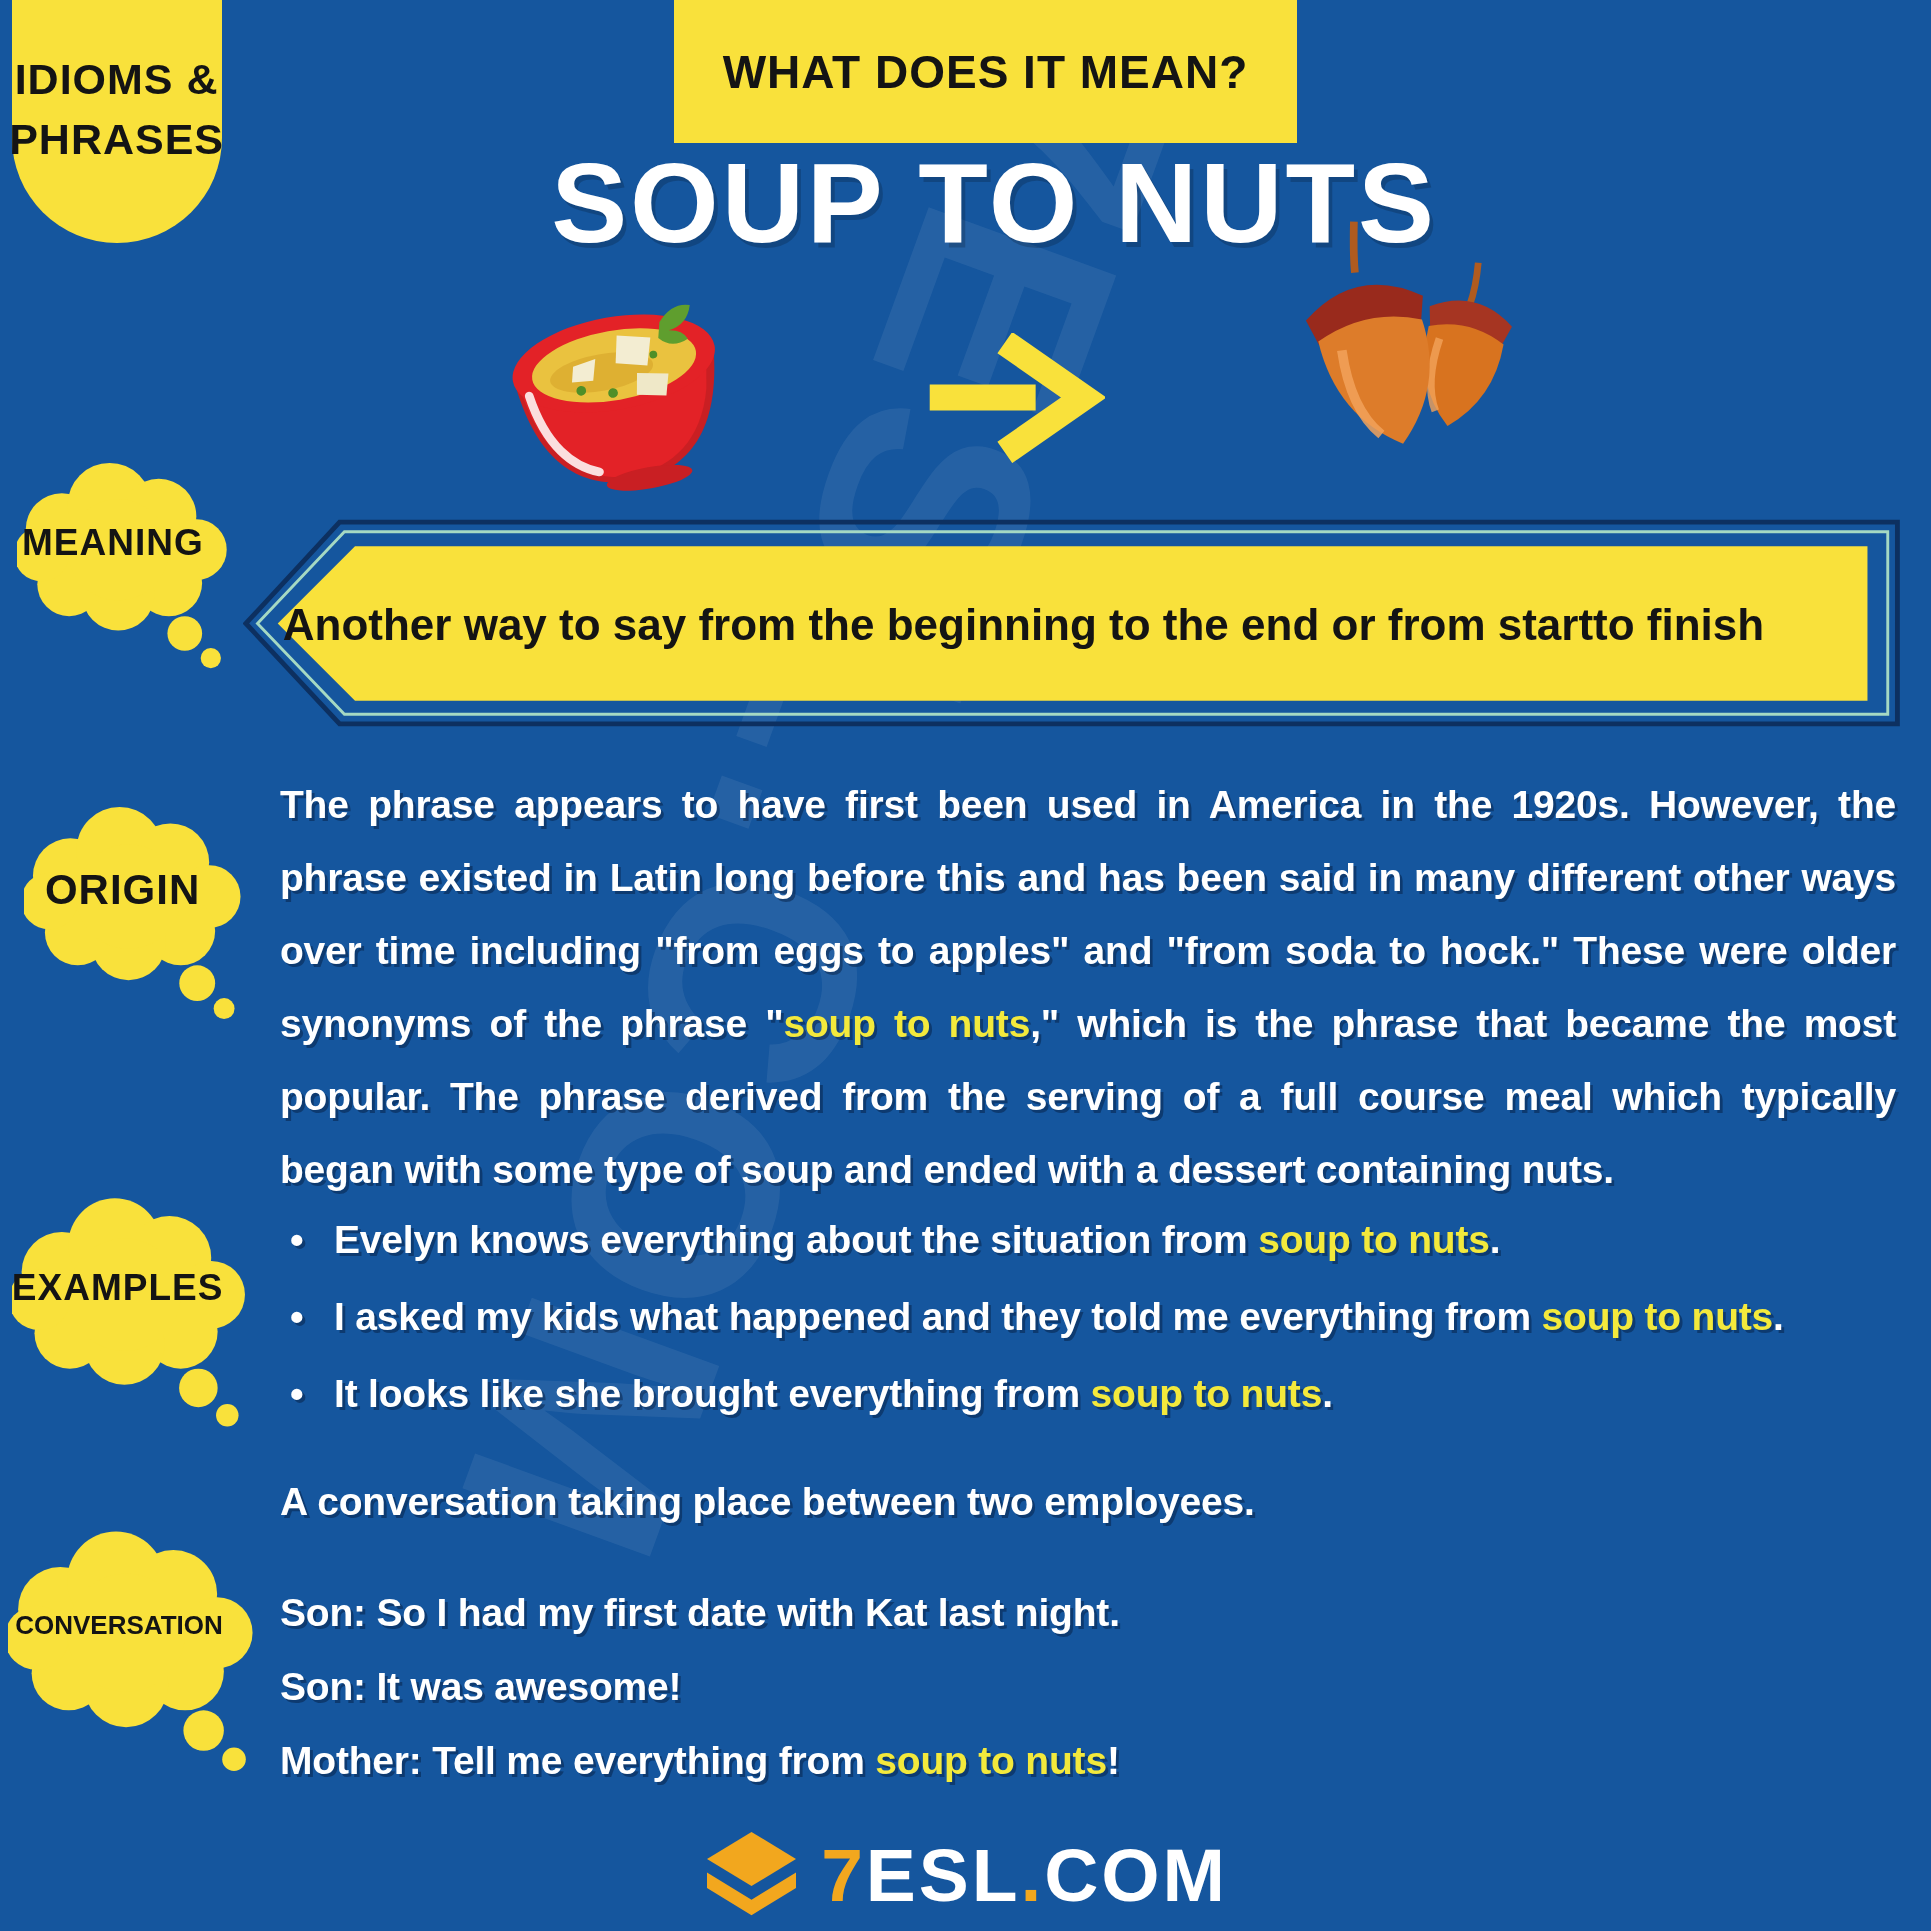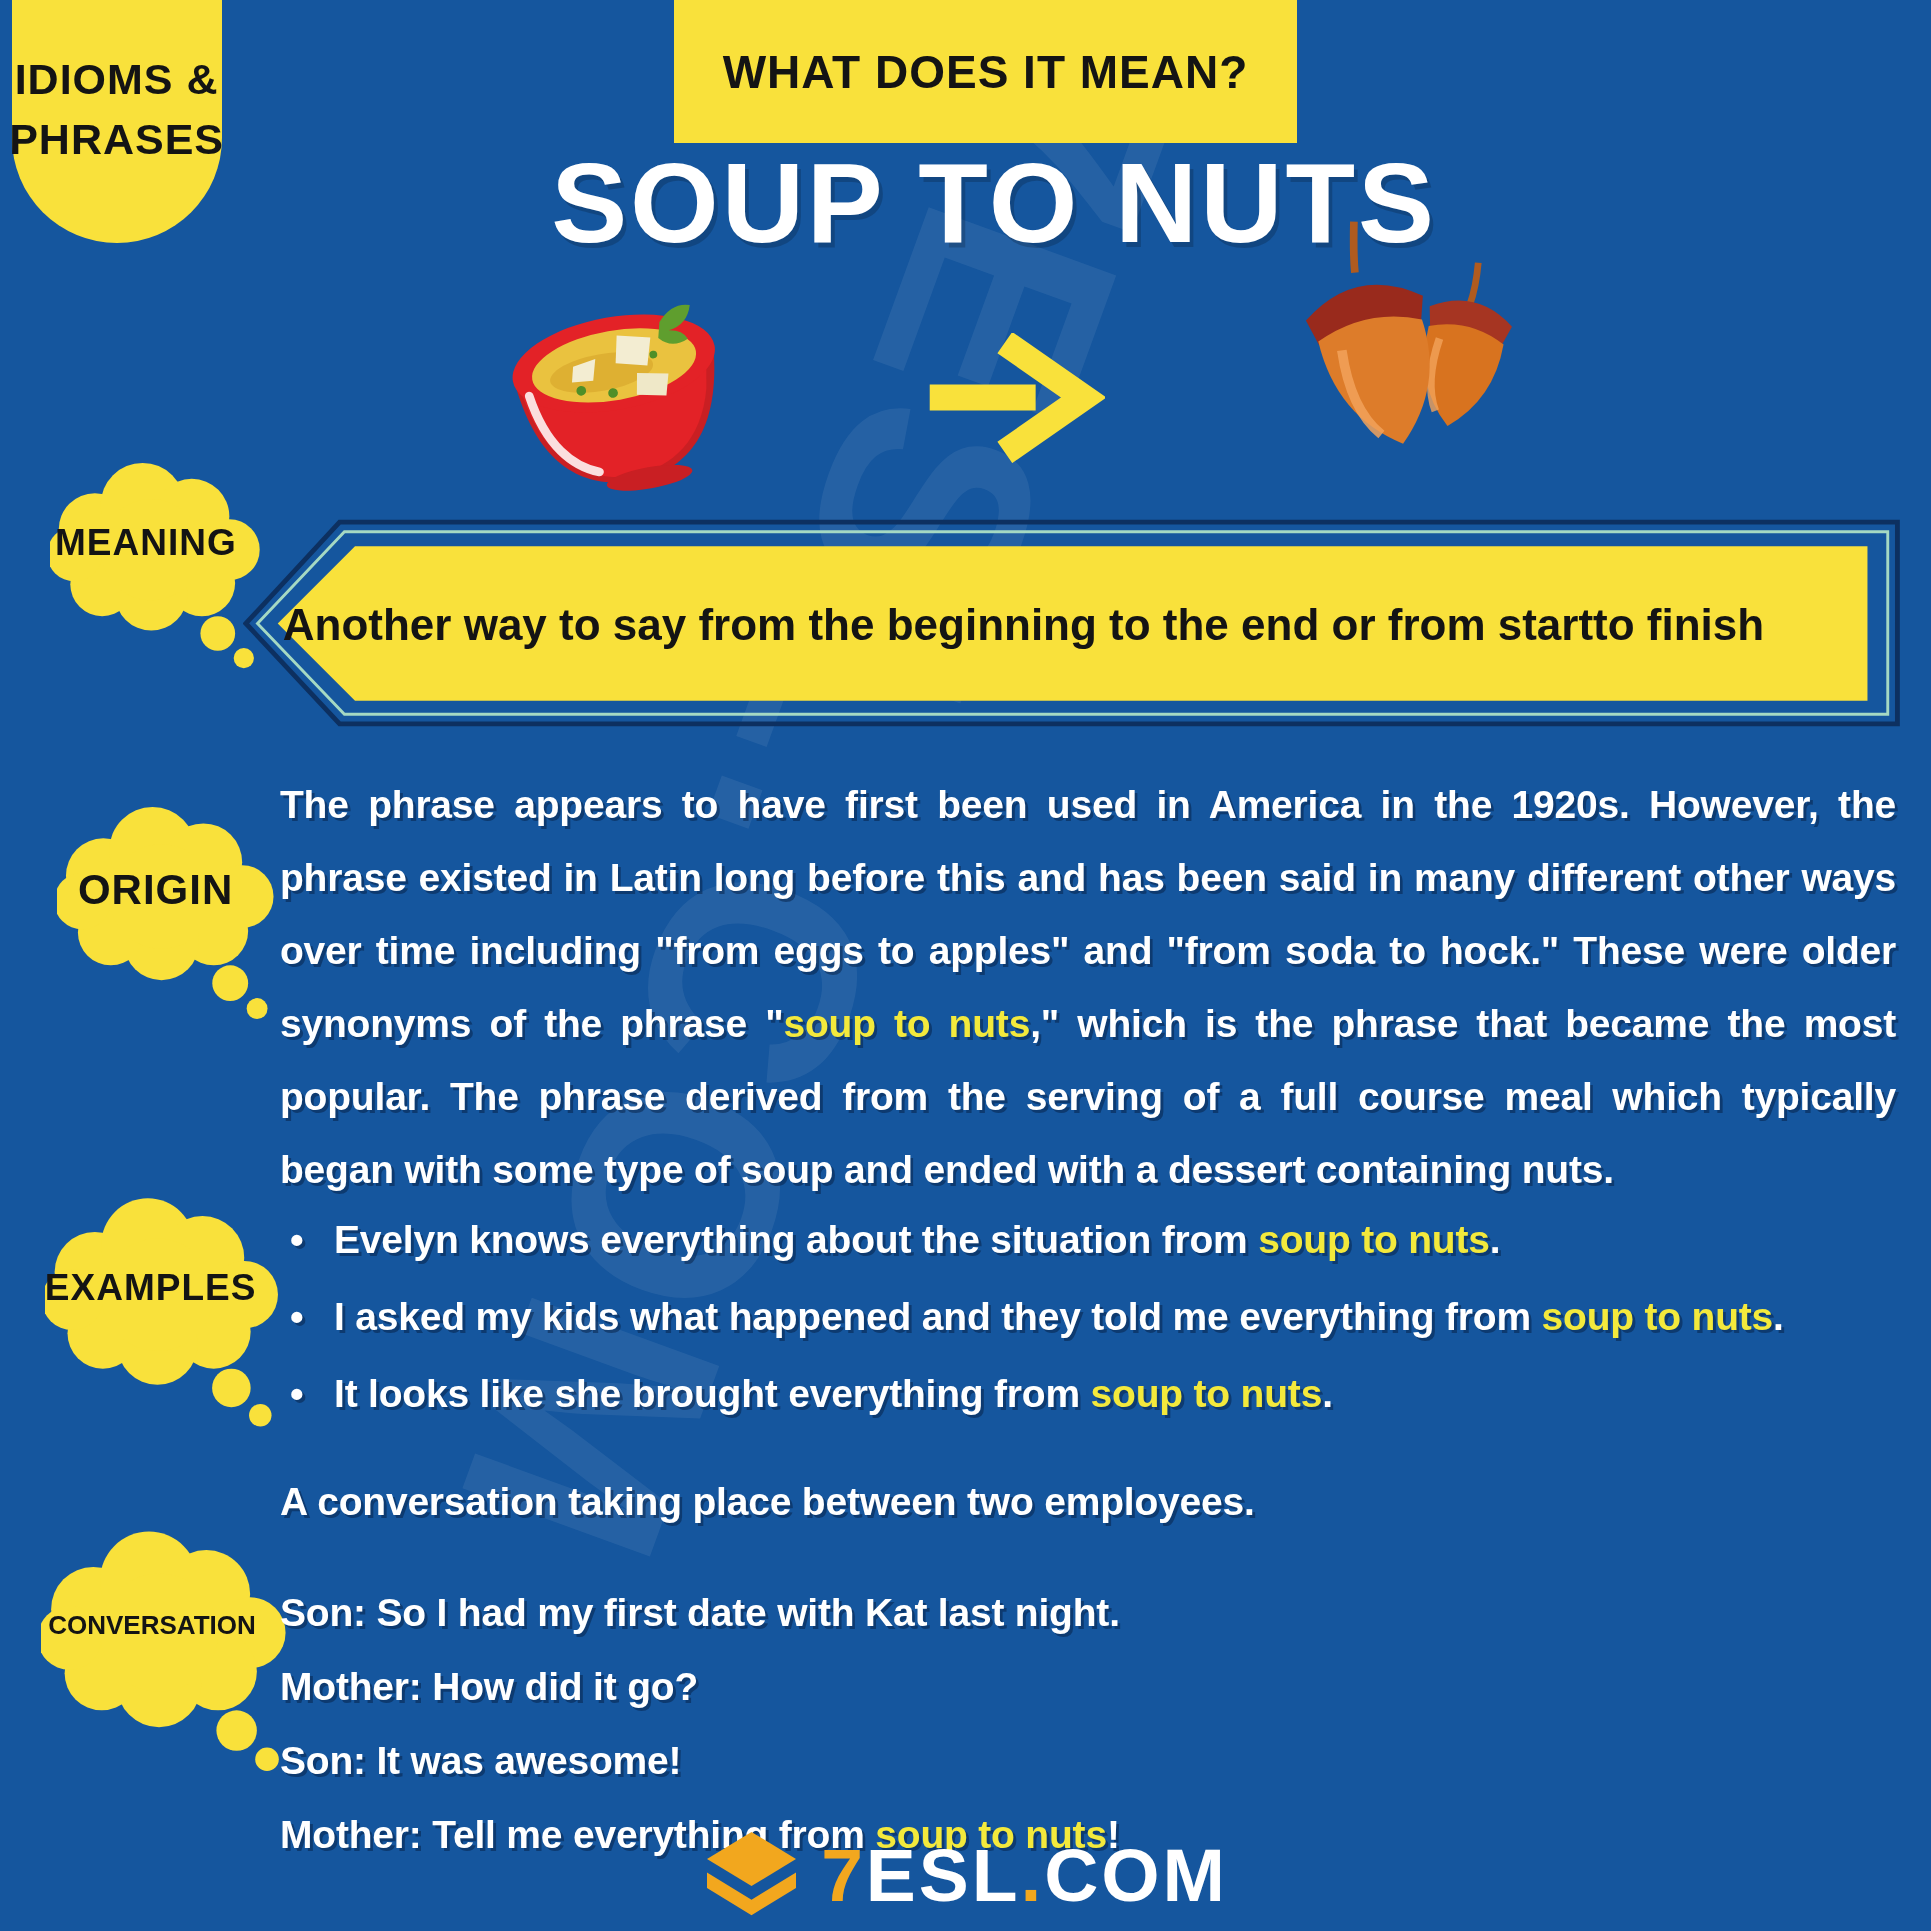--- a/index.html
+++ b/index.html
@@ -22,21 +22,21 @@
     position:absolute;left:674px;top:0;width:623px;height:143px;background:#f9e13b;
     display:flex;align-items:center;justify-content:center;color:#141414;
     font-size:46px;font-weight:800;letter-spacing:1px;
   }
   .title{
     position:absolute;left:492px;top:137px;width:1004px;text-align:center;color:#ffffff;
     font-size:114px;font-weight:800;letter-spacing:2.9px;white-space:nowrap;
     text-shadow:3.9px 4.8px 0 rgba(0,0,0,0.18);
   }
   .illus{position:absolute;}
-  .cloud-block{position:absolute;margin-left:33px;}
+  .cloud-block{position:absolute;}
   .cloud-block svg{position:absolute;left:0;top:0;}
   .cloud-label{
     position:absolute;left:0;top:9%;width:88%;height:60%;display:flex;align-items:center;
     justify-content:center;color:#141414;font-weight:800;text-align:center;letter-spacing:1px;
   }
   .banner{position:absolute;left:243px;top:519px;width:1666px;height:208px;}
   .banner-text{
     position:absolute;left:309px;top:533px;width:1429px;height:182px;display:flex;
     flex-direction:row;align-items:center;justify-content:center;color:#141414;
     font-size:44px;font-weight:800;line-height:87px;text-align:center;
@@ -188,21 +188,20 @@
 
   <div class="cloud-block" style="left:7.7px;top:1528px;width:253px;height:250px">
     <svg width="253" height="250" viewBox="0 0 300 296">
       <use href="#cloud-shape" fill="#f9e13b"></use>
     </svg>
     <div class="cloud-label" style="font-size:26px;letter-spacing:0">CONVERSATION</div>
   </div>
 
   <div class="bodytext dialog">
     <div><span>Son: So I had my first date with Kat last night.</span><span class="hl"></span><span></span></div>
-    <div><span>Mother: How did it go?</span><span class="hl"></span><span></span></div>
     <div><span>Son: It was awesome!</span><span class="hl"></span><span></span></div>
     <div><span>Mother: Tell me everything from </span><span class="hl">soup to nuts</span><span>!</span></div>
   </div>
 
   <div class="footer">
     <svg width="97" height="89" viewBox="0 0 100 92">
       <polygon points="50,2 96,30 50,58 4,30" fill="#f2a71e"></polygon>
       <polygon points="4,44 50,72 96,44 96,60 50,88 4,60" fill="#f2a71e"></polygon>
     </svg>
     <div class="logo-text">

